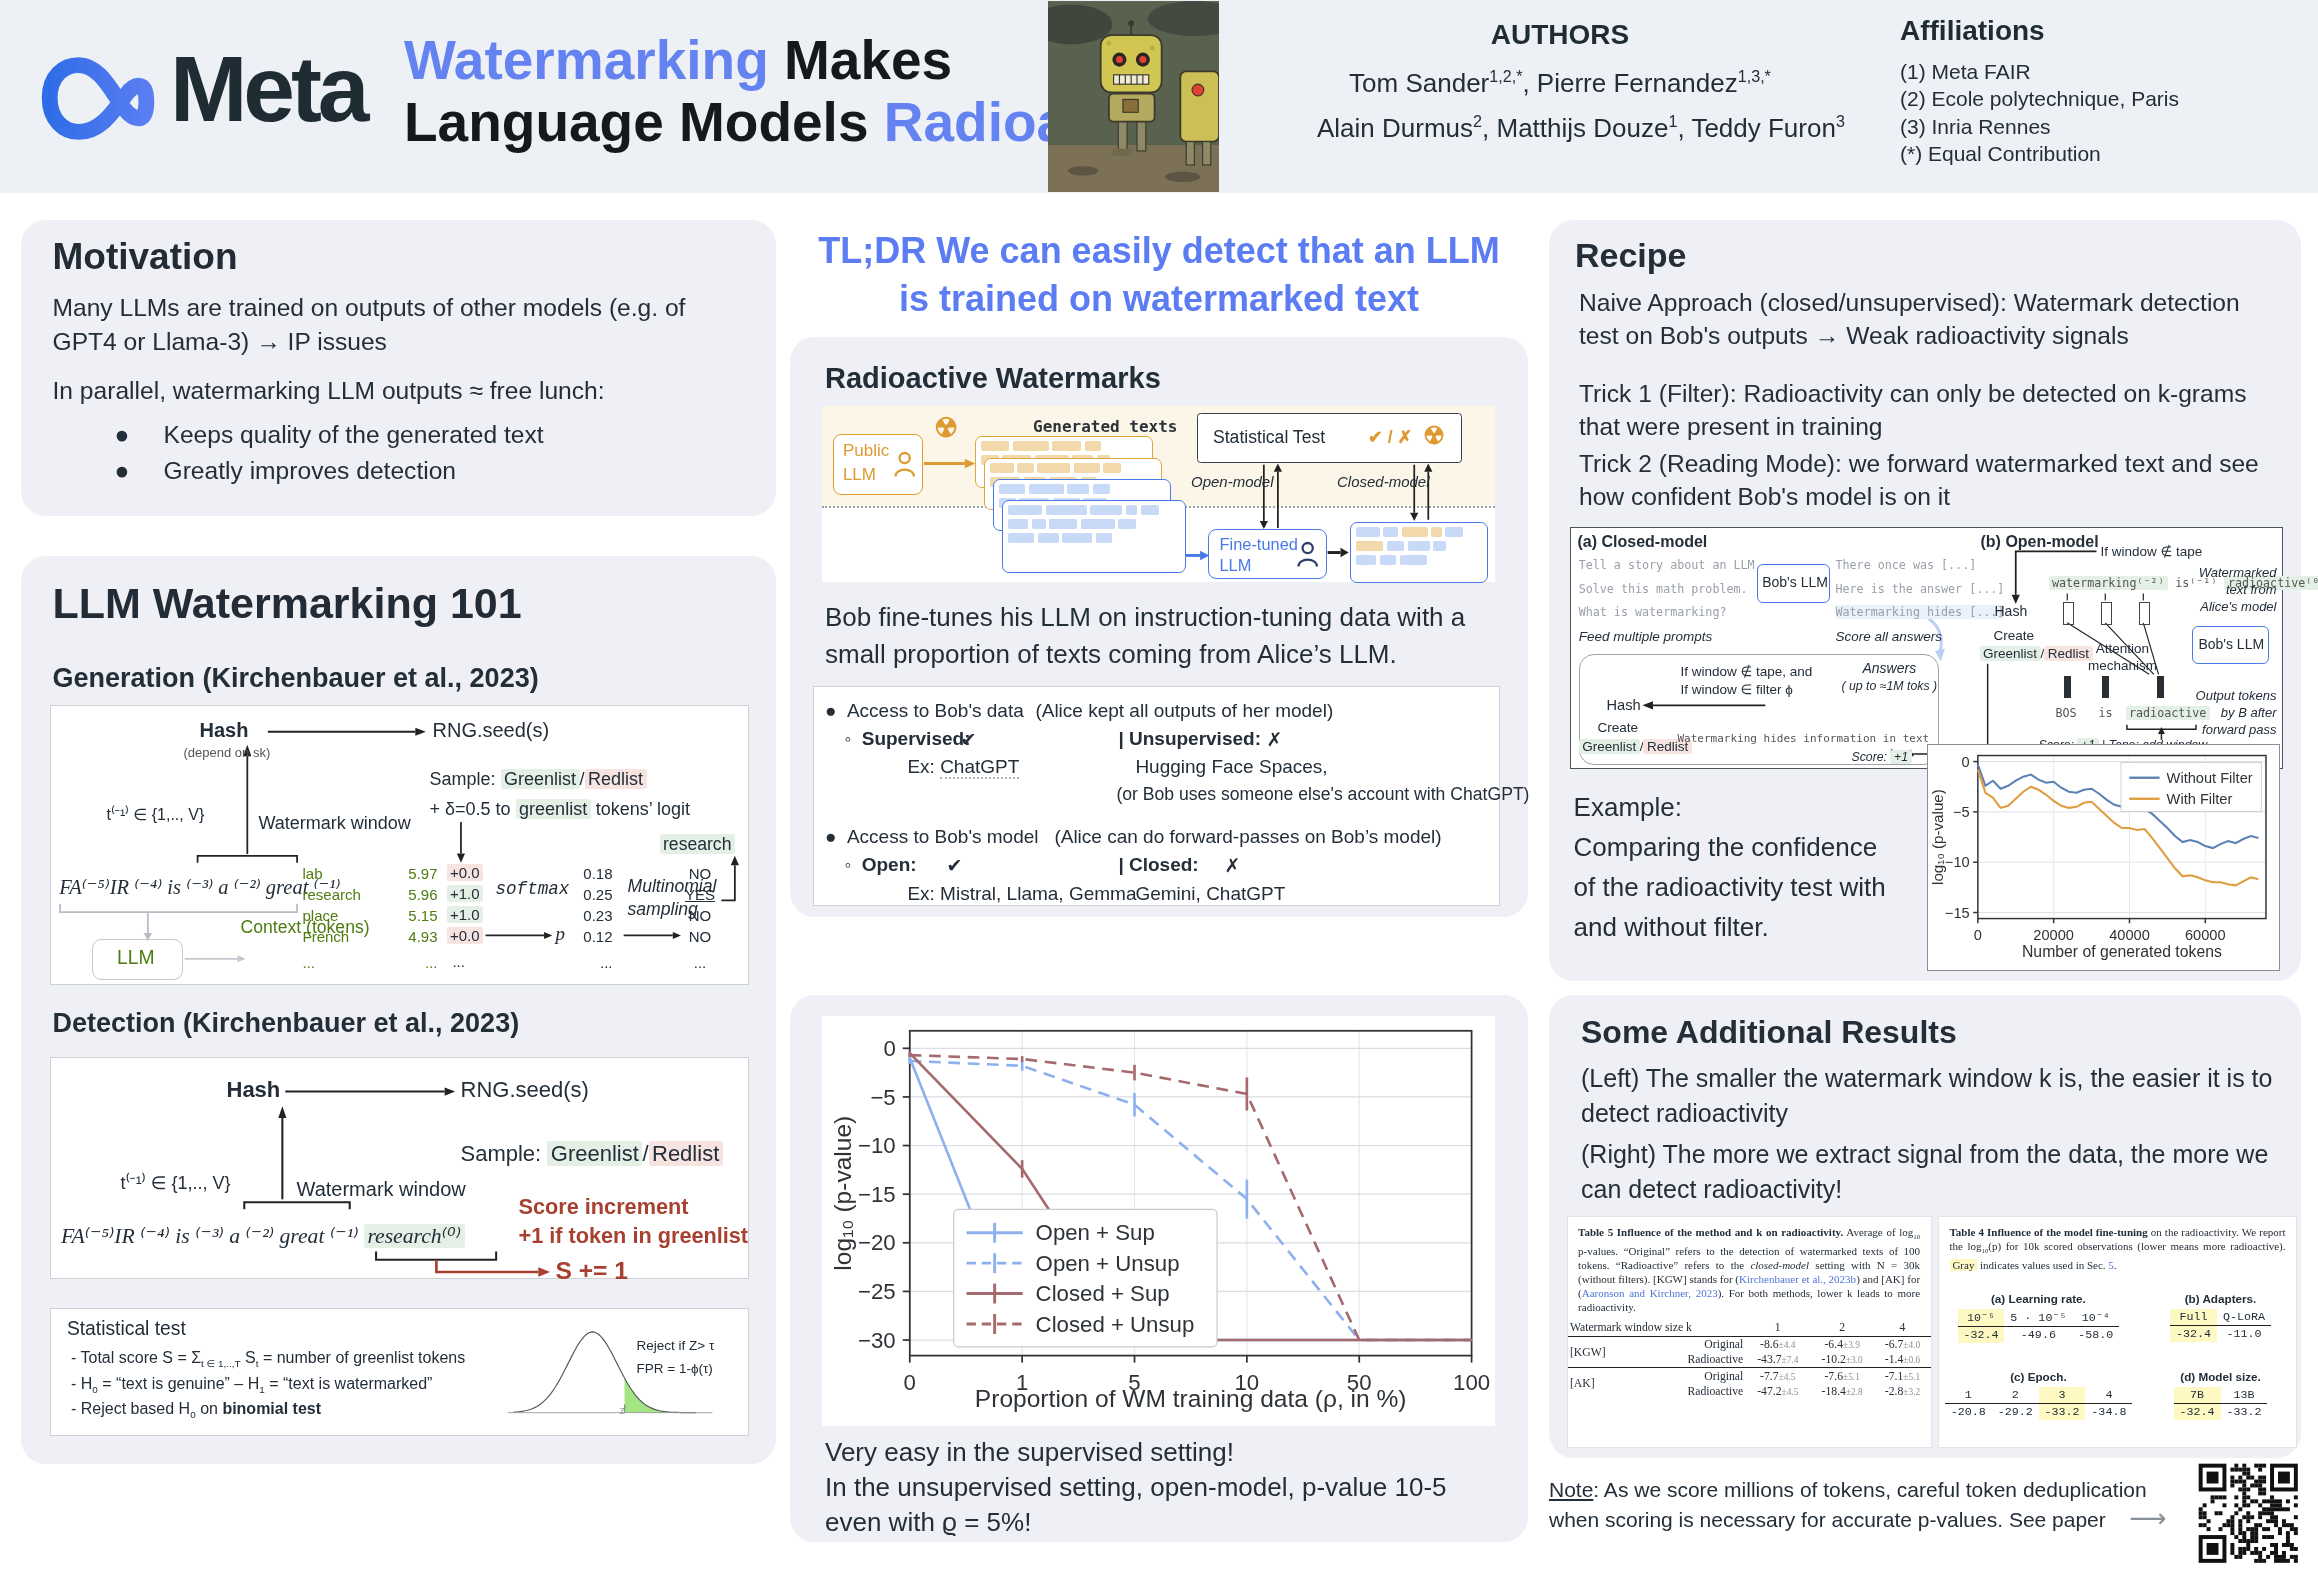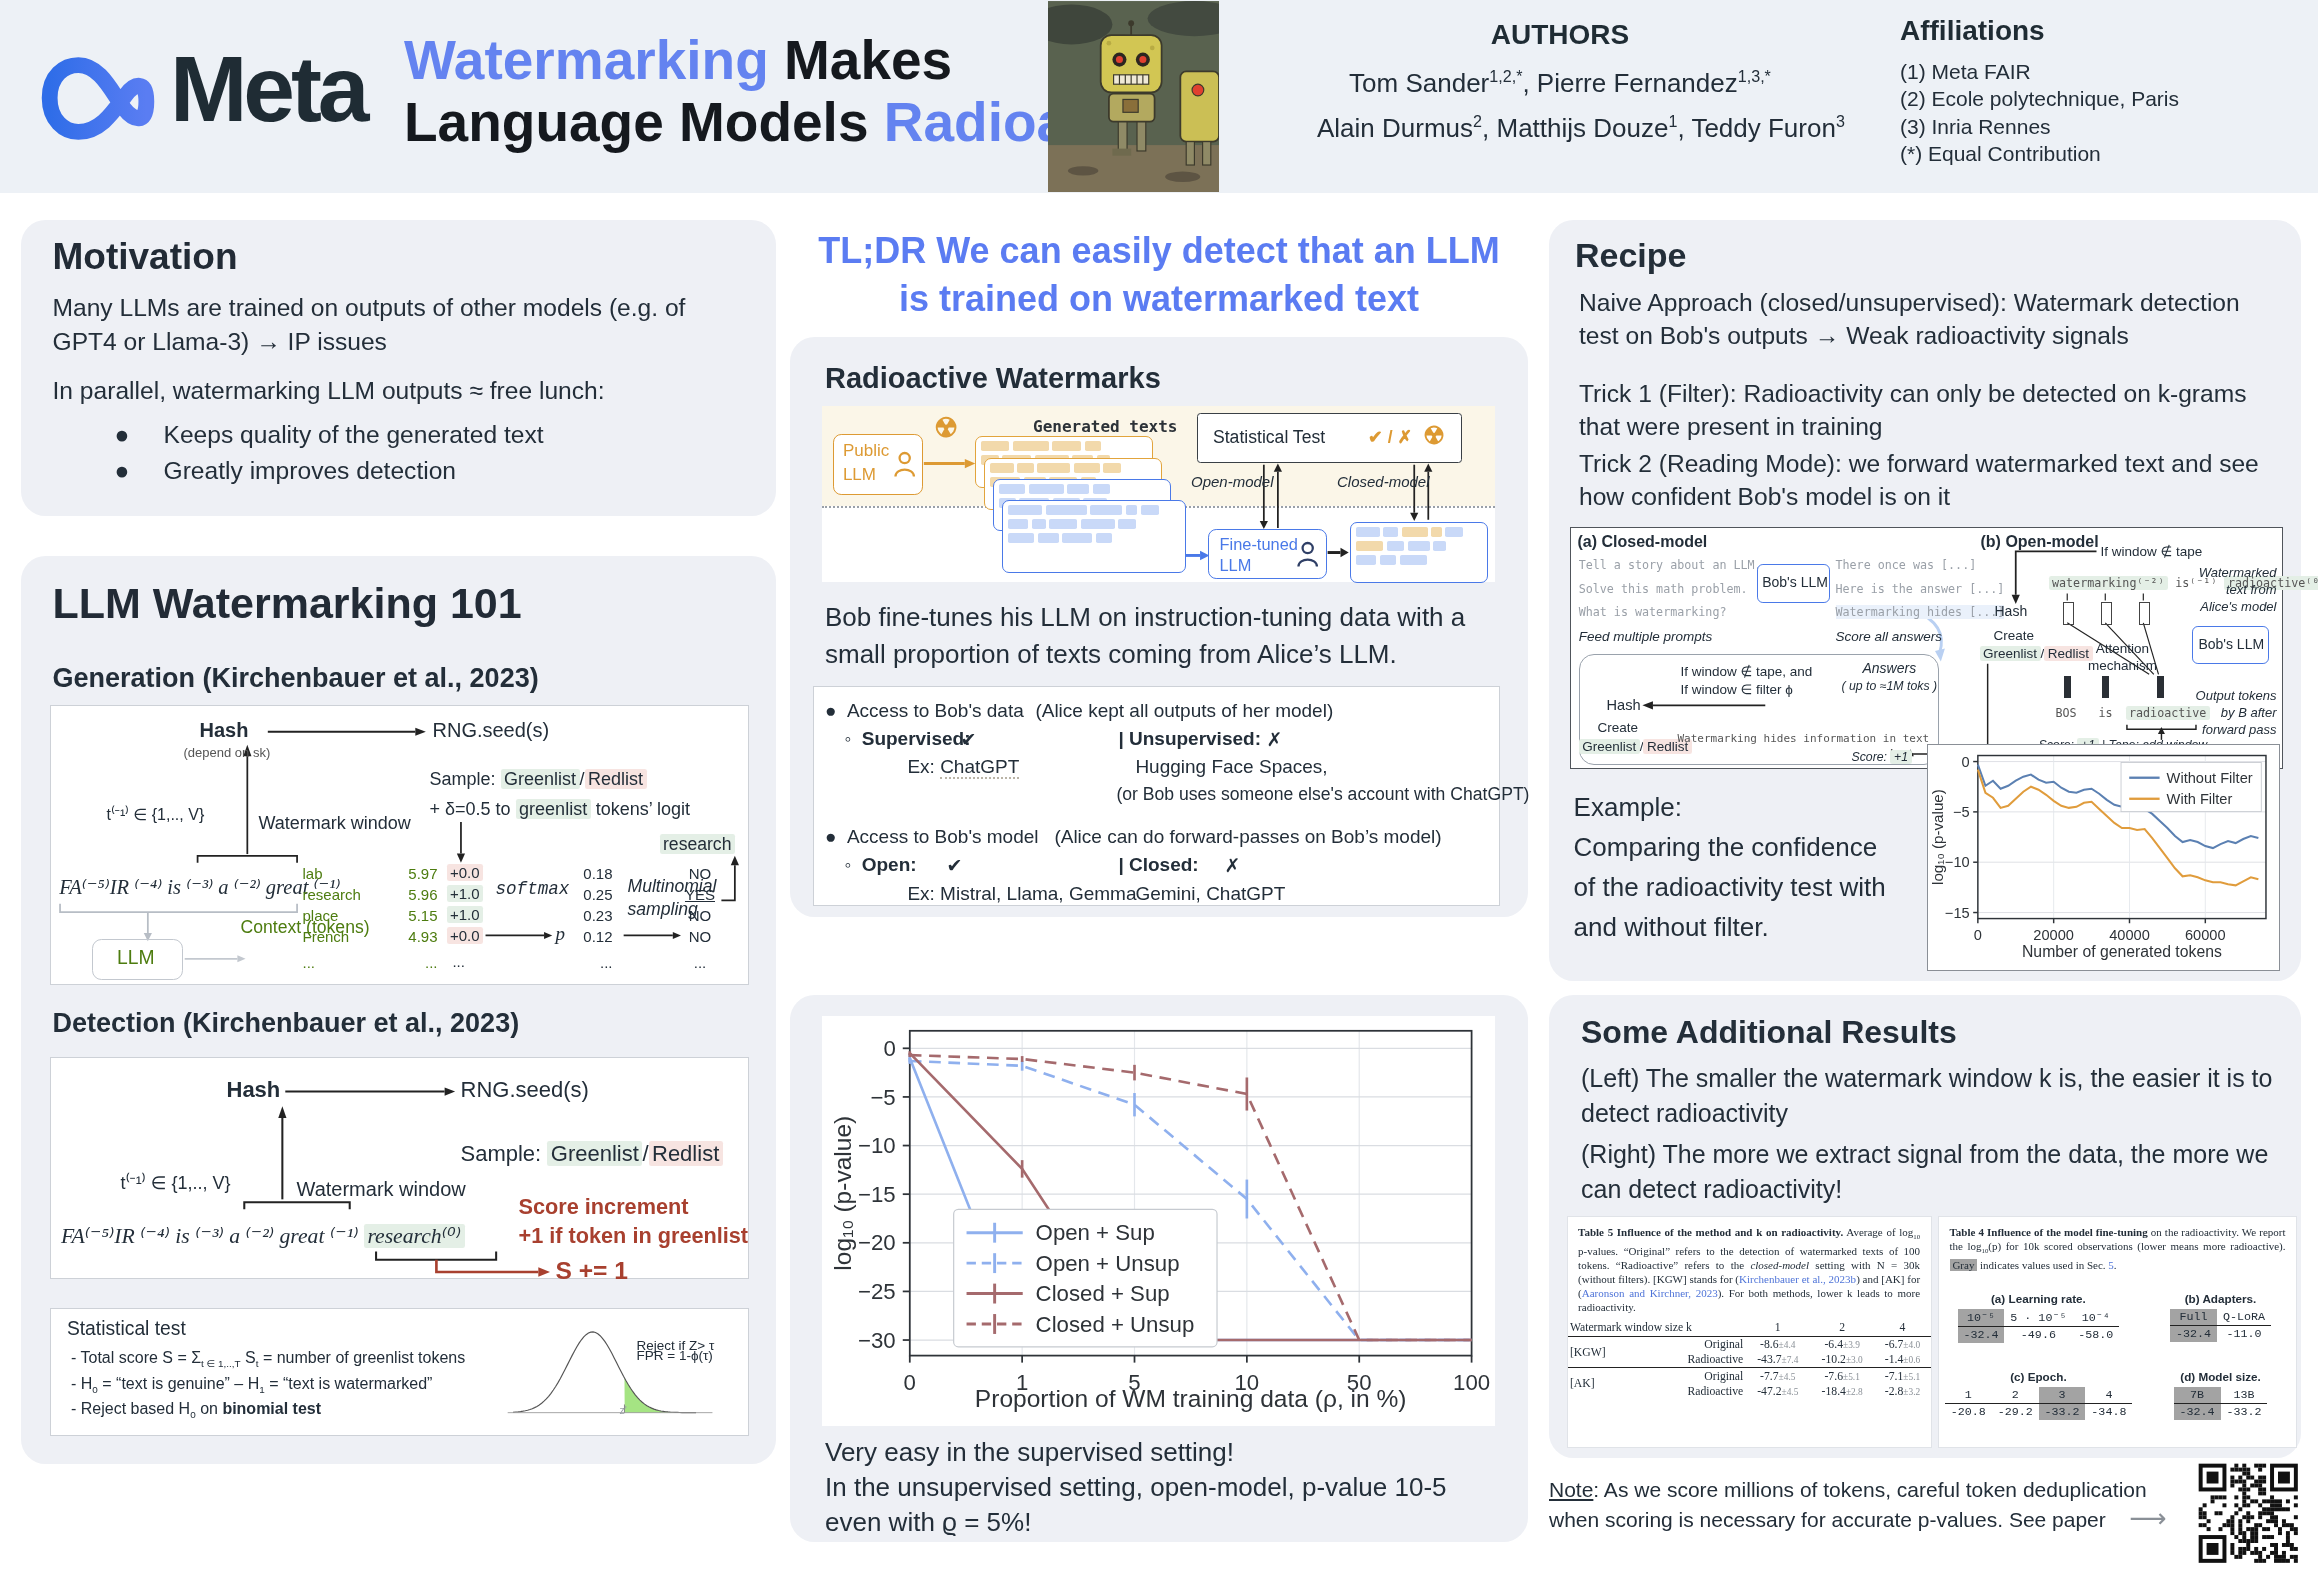--- a/index.html
+++ b/index.html
@@ -14,21 +14,21 @@
   .sb{font-weight:600;}
   .gray{color:#4d7c0f;}
   .mgray{color:#9aa0a8;}
   .red{color:#a8402f;}
   .blue{color:#5b7cf2;}
   .orange{color:#dd9a33;}
   .mono{font-family:"DejaVu Sans Mono",monospace;}
   .ser{font-family:"Liberation Serif","DejaVu Sans",serif;}
   .hl-g{background:#e4efe6;border-radius:2.3px;padding:0 3.5px;}
   .hl-r{background:#f7e4e1;border-radius:2.3px;padding:0 3.5px;}
-  .hl-gray{background:#a3a3a3;padding:0 2.9px;}
+  .hl-gray{background:#fef9c3;padding:0 2.9px;}
   sub{font-size:62%;}
   sup{font-size:62%;}
   .trow{display:flex;gap:3.5px;margin:4.1px 5.3px 0 5.3px;}
   .tk{display:inline-block;height:10px;border-radius:1.8px;}
   .cite{color:#4f74d8;}
   table.t5{border-collapse:collapse;width:100%;font-family:"Liberation Serif",serif;}
   table.t5 td{padding:1.2px 2.3px;font-size:11.7px;}
   table.mini{border-collapse:collapse;margin:16px auto;font-family:Liberation Mono, monospace;}
   table.mini td{font-size:11.7px;padding:1.2px 5.9px;text-align:center;}
   .err{color:#8a9097;font-size:9.4px;}
@@ -214,21 +214,21 @@
     <div class="abs nw" style="left:20.5px;top:40px;font-size:16px;"><span>-  Total score S = Σ</span><sub>t ∈ 1,..,T</sub><span> S</span><sub>t</sub><span> = number of greenlist tokens</span></div>
     <div class="abs nw" style="left:20.5px;top:66px;font-size:16px;"><span>-  H</span><sub>0</sub><span> = “text is genuine”    –    H</span><sub>1</sub><span> = “text is watermarked”</span></div>
     <div class="abs nw" style="left:20.5px;top:91px;font-size:16px;"><span>-  Reject based H</span><sub>0</sub><span> on </span><span class="b">binomial test</span></div>
     <svg id="bell-svg" class="abs" style="left:445px;top:2.9px;" width="234" height="120" viewBox="0 0 400 205">
         <path d="M220,172 L219.6,112.7 L223.6,119.9 L227.6,126.6 L231.6,132.7 L235.6,138.4 L239.6,143.5 L243.6,148.0 L247.6,152.0 L251.6,155.5 L255.6,158.5 L259.6,161.1 L263.6,163.2 L267.6,165.0 L271.6,166.5 L275.6,167.7 L279.6,168.7 L283.6,169.4 L287.6,170.1 L291.6,170.5 L295.6,170.9 L299.6,171.2 L303.6,171.4 L307.6,171.6 L311.6,171.7 L315.6,171.8 L319.6,171.8 L320,172 Z" fill="#a5e483" stroke="none"></path>
         <path d="M30,172 L30,171.2 L34,170.9 L38,170.6 L42,170.1 L46,169.5 L50,168.7 L54,167.8 L58,166.6 L62,165.2 L66,163.4 L70,161.3 L74,158.8 L78,155.9 L82,152.4 L86,148.5 L90,144.0 L94,138.9 L98,133.3 L102,127.2 L106,120.6 L110,113.5 L114,106.0 L118,98.2 L122,90.3 L126,82.3 L130,74.5 L134,66.9 L138,59.8 L142,53.2 L146,47.4 L150,42.5 L154,38.7 L158,35.9 L162,34.4 L166,34.0 L170,35.0 L174,37.1 L178,40.5 L182,44.9 L186,50.2 L190,56.4 L194,63.3 L198,70.6 L202,78.4 L206,86.3 L210,94.3 L214,102.1 L218,109.8 L222,117.1 L226,123.9 L230,130.3 L234,136.2 L238,141.5 L242,146.3 L246,150.5 L250,154.2 L254,157.4 L258,160.1 L262,162.4 L266,164.3 L270,165.9 L274,167.2 L278,168.3 L282,169.2 L286,169.8 L290,170.4 L294,170.8 L298,171.1 L302,171.3 L306,171.5 L310,171.6 L314,171.7 L318,171.8 L322,171.9 L326,171.9 L330,171.9 L334,172.0 L338,172.0 L342,172.0" fill="none" stroke="#555" stroke-width="2"></path>
         <line x1="20" y1="172" x2="370" y2="172" stroke="#999" stroke-width="1.5"></line>
         <line x1="219.6" y1="172" x2="219.6" y2="158" stroke="#777" stroke-width="1.5"></line>
       </svg>
     <div class="abs nw" style="left:586px;top:29px;font-size:13.5px;">Reject if Z&gt; τ</div>
-    <div class="abs nw" style="left:586px;top:39px;font-size:13.5px;">FPR = 1-ϕ(τ)</div>
+    <div class="abs nw" style="left:586px;top:52px;font-size:13.5px;">FPR = 1-ϕ(τ)</div>
     <div class="abs nw mgray" style="left:569px;top:95px;font-size:10.5px;">z'</div>
   </div>
 </div>
 
 <div class="abs" style="left:790px;top:227px;width:738px;text-align:center;font-size:36px;line-height:48px;color:#5b7cf2;font-weight:600;">
   <div class="nw"><span class="b">TL;DR</span><span> We can easily detect that an LLM</span></div>
   <div class="nw">is trained on watermarked text</div>
 </div>
 
 <div class="card" style="left:790px;top:337px;width:738px;height:580px;">

